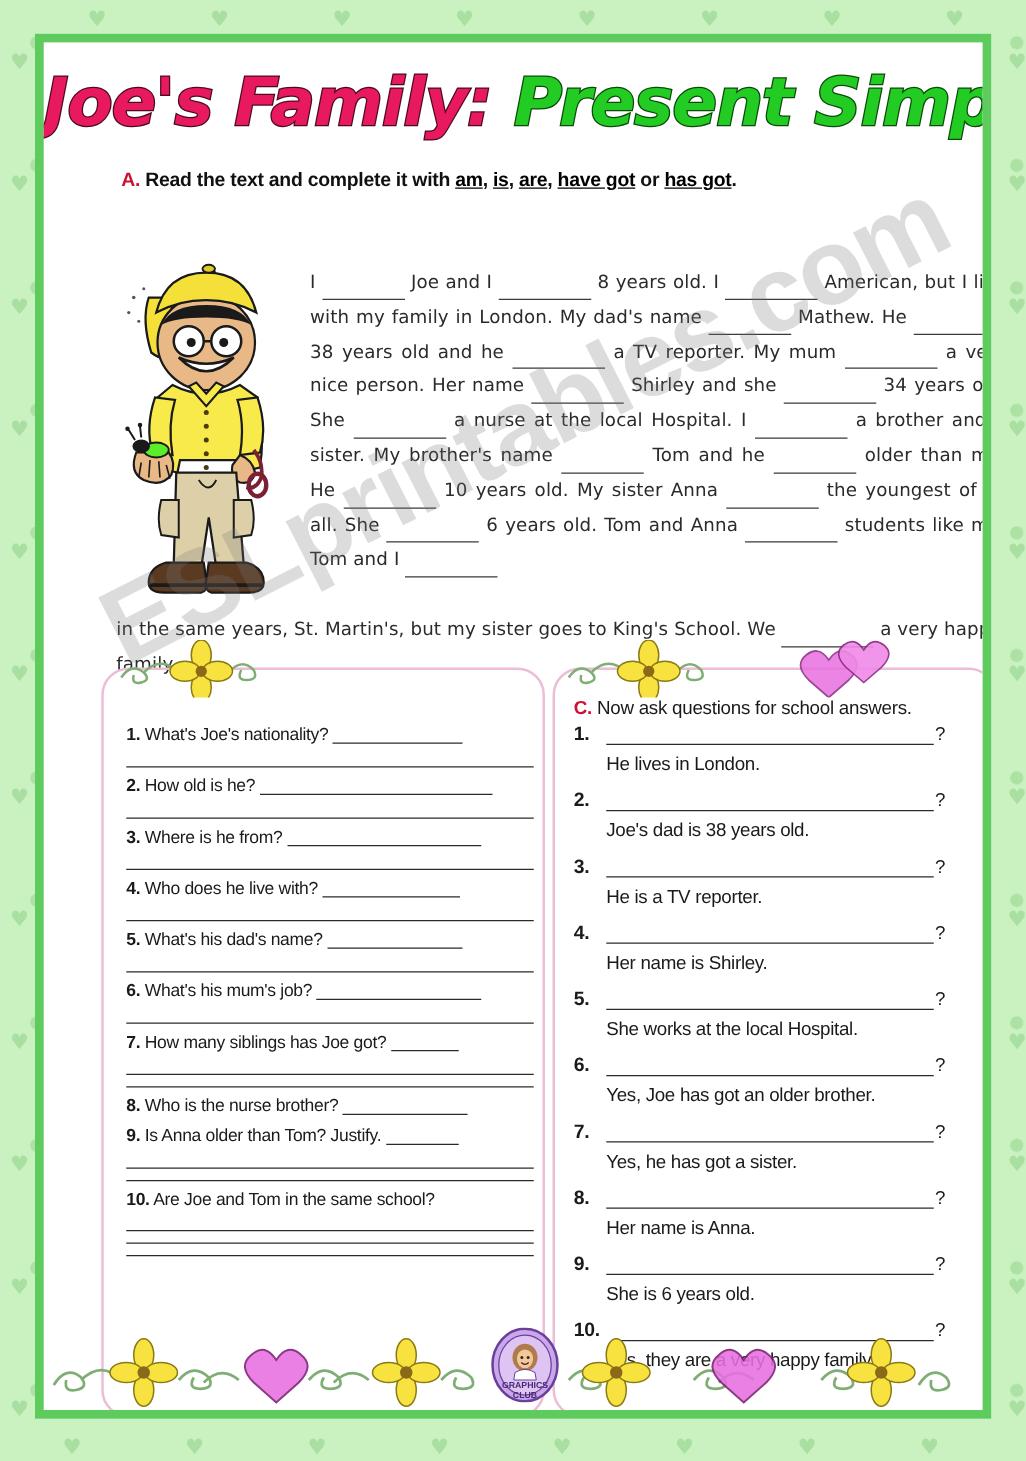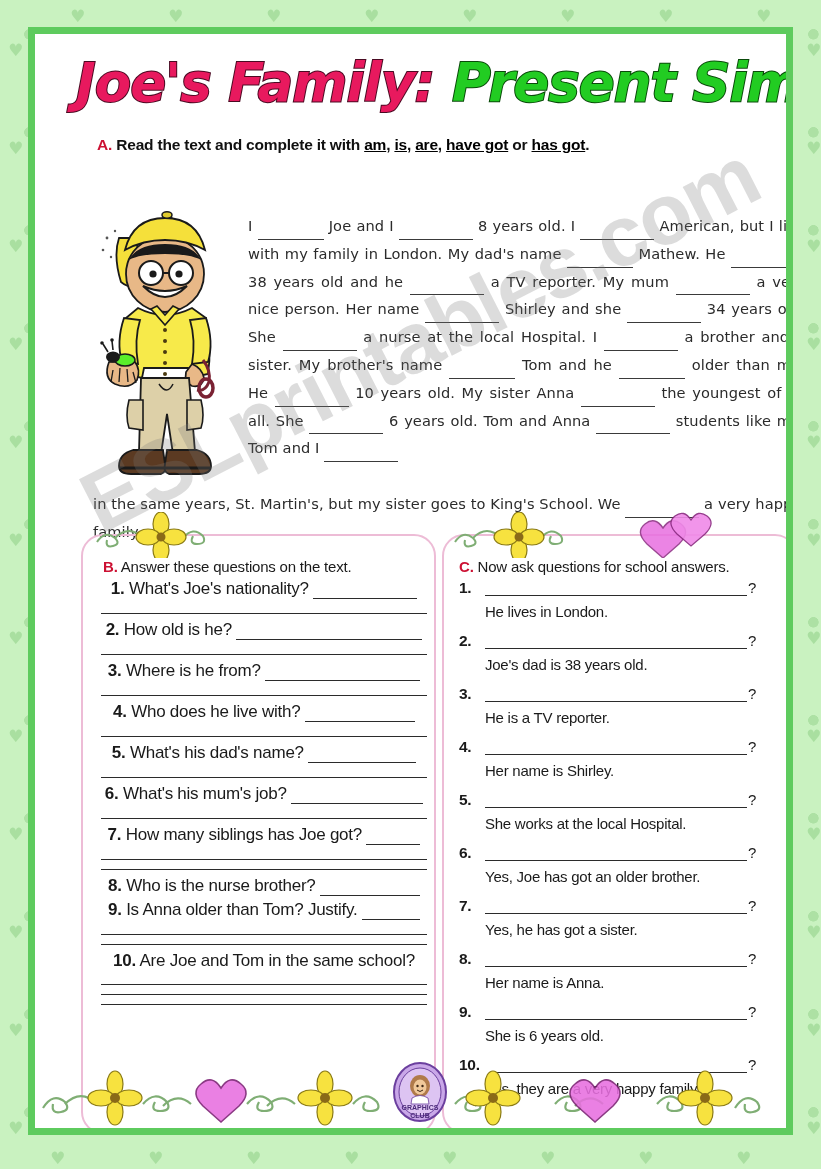--- a/index.html
+++ b/index.html
@@ -75,21 +75,20 @@
     font-weight: bold;
     font-style: italic;
     letter-spacing: -1px;
     white-space: nowrap;
     z-index: 5;
   }
   .title .pink {
     color: #e8195e;
     -webkit-text-stroke: 2px #4a0a22;
     paint-order: stroke fill;
-    margin-left: 41px;
   }
   .title .green {
     color: #22cc22;
     -webkit-text-stroke: 2px #0a4a0a;
     paint-order: stroke fill;
   }
 
   
   .instr-a {
     position: absolute;
@@ -163,25 +162,24 @@
     letter-spacing: -.2px;
   }
   .sec-head .lbl { color: #cc1133; font-weight: bold; }
 
   
   .qlist-b {
     position: absolute;
     left: 66px; top: 545px;
     width: 326px;
     z-index: 9;
-    font-size: 17px;
+    font-size: 14px;
     color: #1a1a1a;
     font-family: "Liberation Sans", sans-serif;
     letter-spacing: -.25px;
-    text-align: center;
   }
   .qrow { position: relative; }
   .qrow .num { font-weight: bold; }
   .rule {
     display: block;
     border-bottom: 1.4px solid #2b2b2b;
     height: 0;
   }
   .inlinerule {
     display: inline-block;
@@ -436,24 +434,20 @@
       </g>
       <g>
         <path d="M588 16 q-8 -12 -18 -4 q-10 8 2 20 l16 14 l16 -14 q12 -12 2 -20 q-10 -8 -18 4 z" fill="#e86fe0" stroke="#8a2a80" stroke-width="1.4" opacity=".85"></path>
         <path d="M616 8 q-7 -11 -16 -4 q-9 7 2 18 l14 12 l14 -12 q11 -11 2 -18 q-9 -7 -16 4 z" fill="#f08ae8" stroke="#8a2a80" stroke-width="1.3" opacity=".9"></path>
       </g>
     </svg>
 
     <div class="panel panel-b"></div>
     <div class="panel panel-c"></div>
 
-    <div class="sec-head" style="left:68px; top:524px;">
-      <span class="lbl">B.</span>
-      <span>Answer these questions on the text.</span>
-    </div>
 
     <div class="qlist-b">
       <div class="qrow" style="height:25px;">
         <span class="num">1.</span>
         <span>What's Joe's nationality?</span>
         <span class="inlinerule" style="width:104px;"></span>
       </div>
       <div class="rule" style="margin:9px 0 6px 0;"></div>
 
       <div class="qrow" style="height:25px;">

